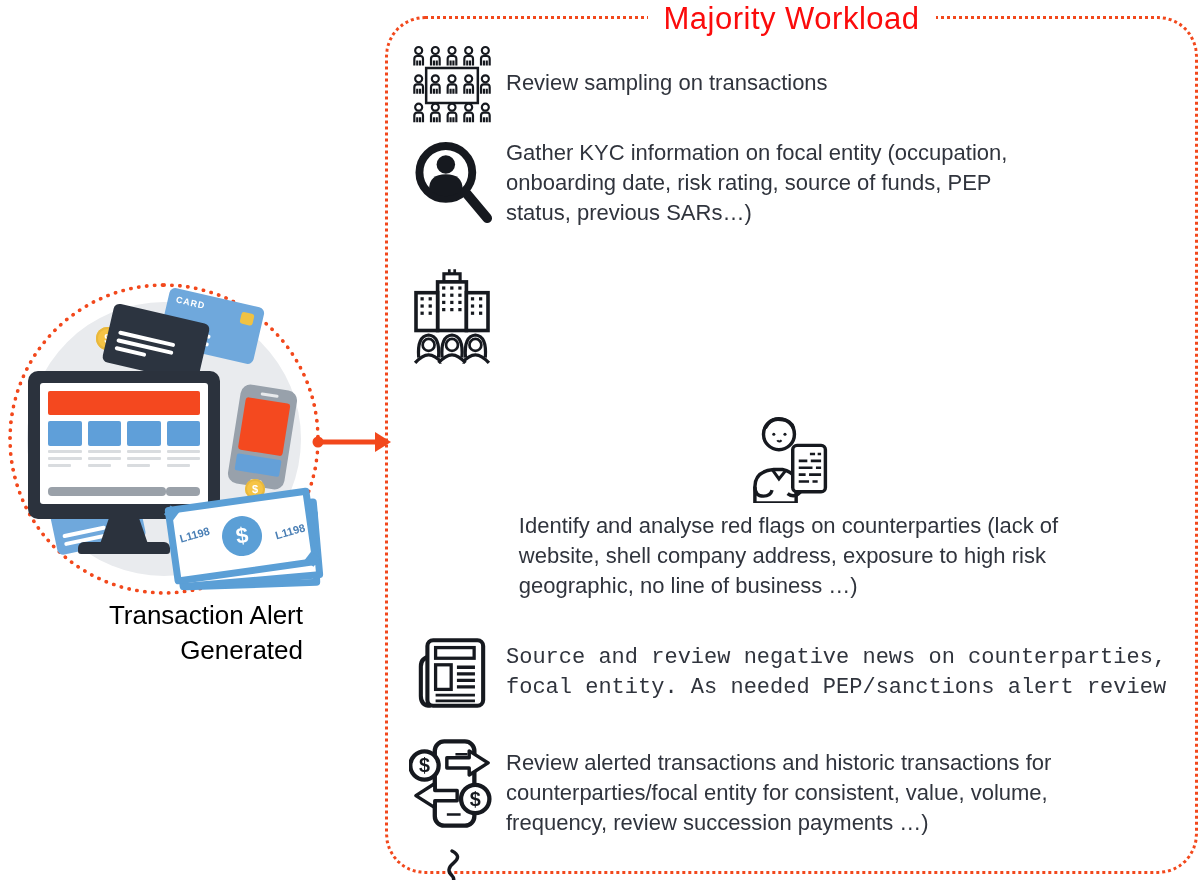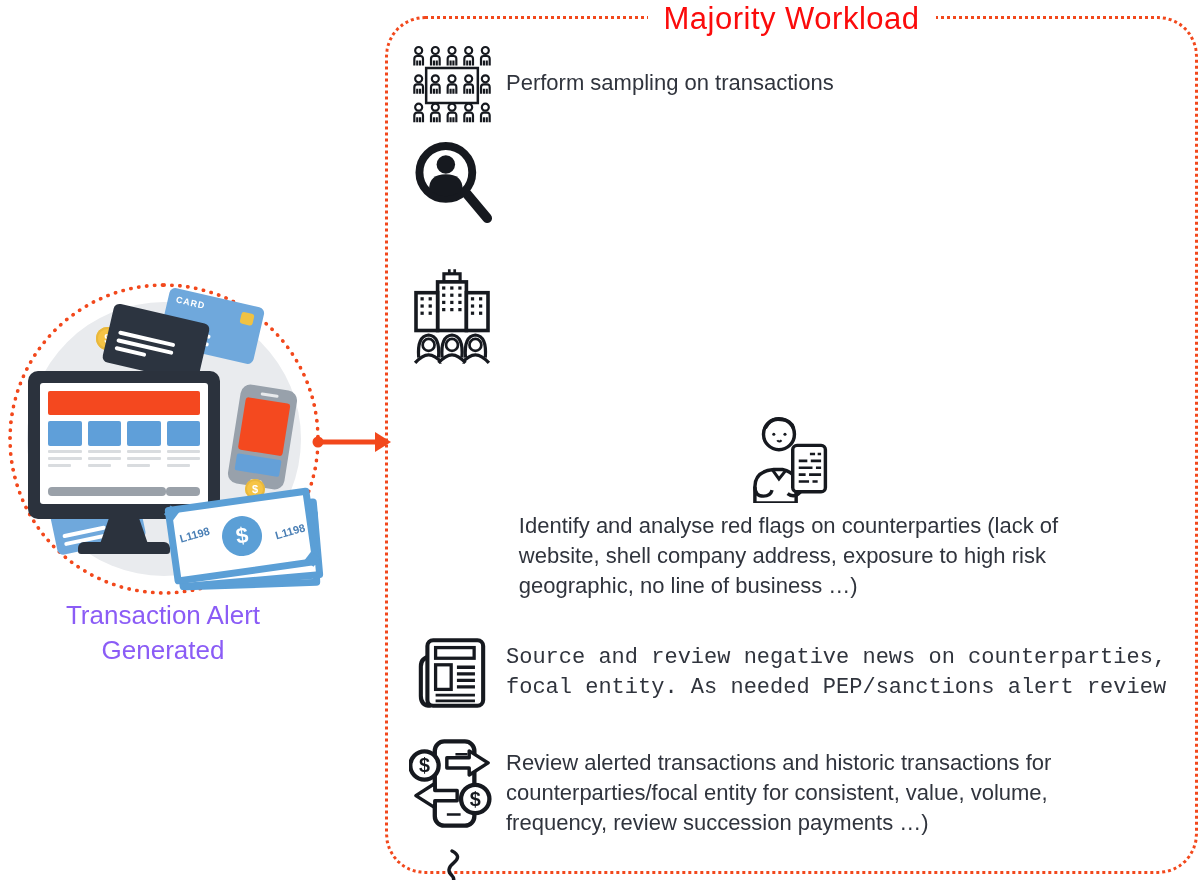--- a/index.html
+++ b/index.html
@@ -52,22 +52,22 @@
   .bill.b1{left:0;top:0;width:132px;height:64px;}
   .bill .bcircle{position:absolute;left:50%;top:50%;transform:translate(-50%,-50%);width:40px;height:40px;
         border-radius:50%;background:#5b9fd6;color:#fff;font-weight:bold;font-size:22px;
         display:flex;align-items:center;justify-content:center;}
   .bill .bno{position:absolute;color:#4a7fb5;font-size:11px;font-weight:bold;transform:rotate(-8deg);}
   .bill .bno.l{left:4px;top:18px;}
   .bill .bno.r{right:2px;top:28px;}
   .bill .bdia{position:absolute;width:11px;height:11px;background:#5b9fd6;transform:rotate(45deg);}
   .bill .bdia.tl{left:-6px;top:-6px;} .bill .bdia.br{right:-6px;bottom:-6px;}
 
-  .caption{position:absolute;left:23px;top:598px;width:280px;text-align:center;
-           font-size:26px;line-height:35px;color:#8b5cf6;white-space:pre-line;}
+  .caption{position:absolute;left:23px;top:598px;width:280px;text-align:right;
+           font-size:26px;line-height:35px;color:#000000;white-space:pre-line;}
 
   
   .flow-arrow{position:absolute;left:311px;top:427px;}
 
   
   .panel{position:absolute;left:385px;top:16px;width:813px;height:858px;
          border:3px dotted #f2481c;border-radius:40px;box-sizing:border-box;
          padding:24px 12px 0 10px;}
   .panel-title{position:absolute;top:-22px;left:50%;transform:translateX(-50%);
          background:#fff;padding:0 16px;font-size:31px;line-height:44px;color:#fb0b0b;
@@ -208,32 +208,35 @@
             <use href="#pp" transform="translate(70,43)"></use>
             <use href="#pp" transform="translate(90,43)"></use>
           <use href="#pp" transform="translate(10,77)"></use>
             <use href="#pp" transform="translate(30,77)"></use>
             <use href="#pp" transform="translate(50,77)"></use>
             <use href="#pp" transform="translate(70,77)"></use>
             <use href="#pp" transform="translate(90,77)"></use>
           <rect class="ik" x="19" y="30" width="62" height="42" stroke-width="3"></rect>
         </svg>
       </div>
-      <div class="w-text">Perform sampling on transactions</div>
+      <div class="w-text">Review sampling on transactions</div>
     </div>
 
     <div class="w-item">
       <div class="w-icon">
         <svg width="88" height="96" viewBox="0 0 100 106">
           <circle class="ik" cx="43" cy="41" r="30" stroke-width="9"></circle>
           <circle cx="43" cy="32" r="10.5" fill="#16191f"></circle>
           <path d="M24,60 Q24,43 43,43 Q62,43 62,60 Q53,68 43,68 Q33,68 24,60 Z" fill="#16191f"></path>
           <line x1="65" y1="63" x2="90" y2="93" stroke="#16191f" stroke-width="11" stroke-linecap="round"></line>
         </svg>
       </div>
+      <div class="w-text">Gather KYC information on focal entity (occupation,
+onboarding date, risk rating, source of funds, PEP
+status, previous SARs…)</div>
     </div>
 
     <div class="w-item">
       <div class="w-icon">
         <svg width="90" height="100" viewBox="0 0 100 110">
           <defs>
               <g id="bp">
             <path d="M-11,26 Q-13,2 0,1 Q13,2 11,26" fill="#fff" stroke="#16191f" stroke-width="3.6"></path>
             <circle cx="0" cy="12" r="6.6" fill="#fff" stroke="#16191f" stroke-width="3"></circle>
             <path d="M-15,32 Q-7,23 0,23 Q7,23 15,32" fill="#fff" stroke="#16191f" stroke-width="3.6"></path>

